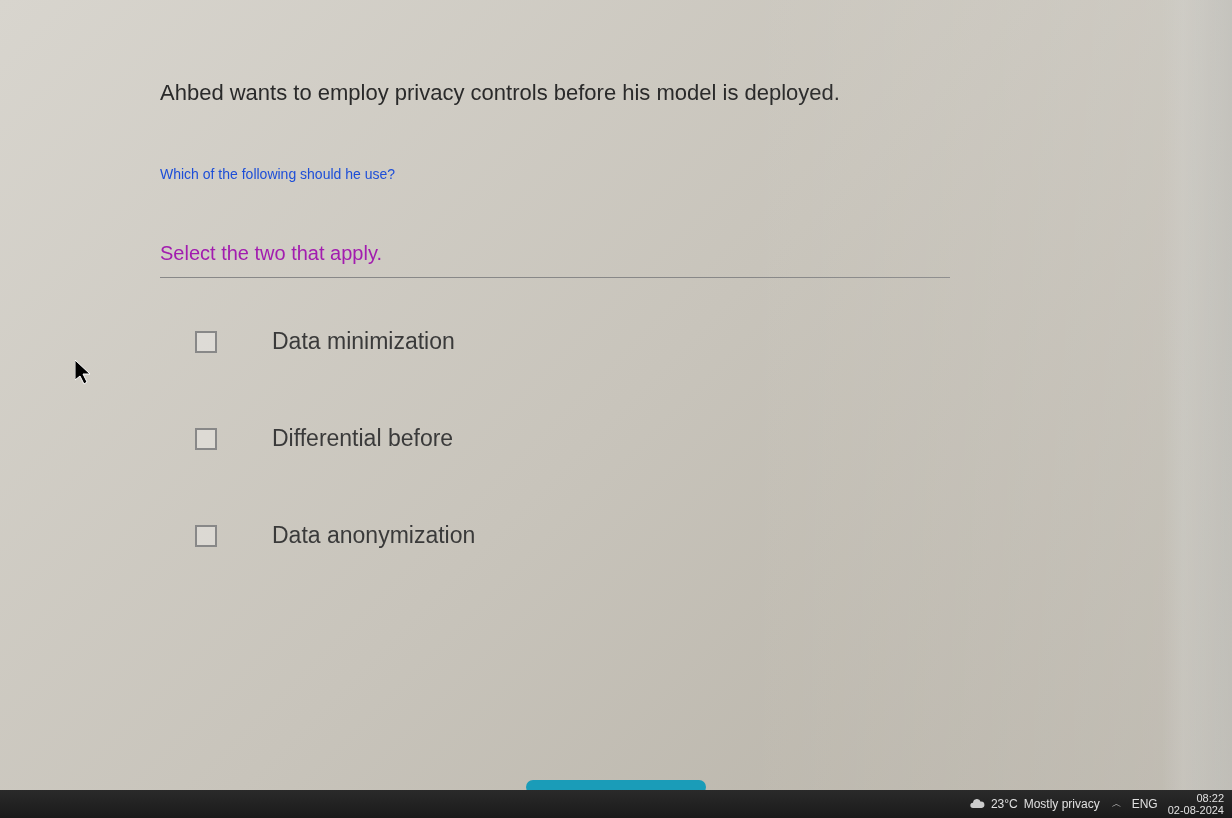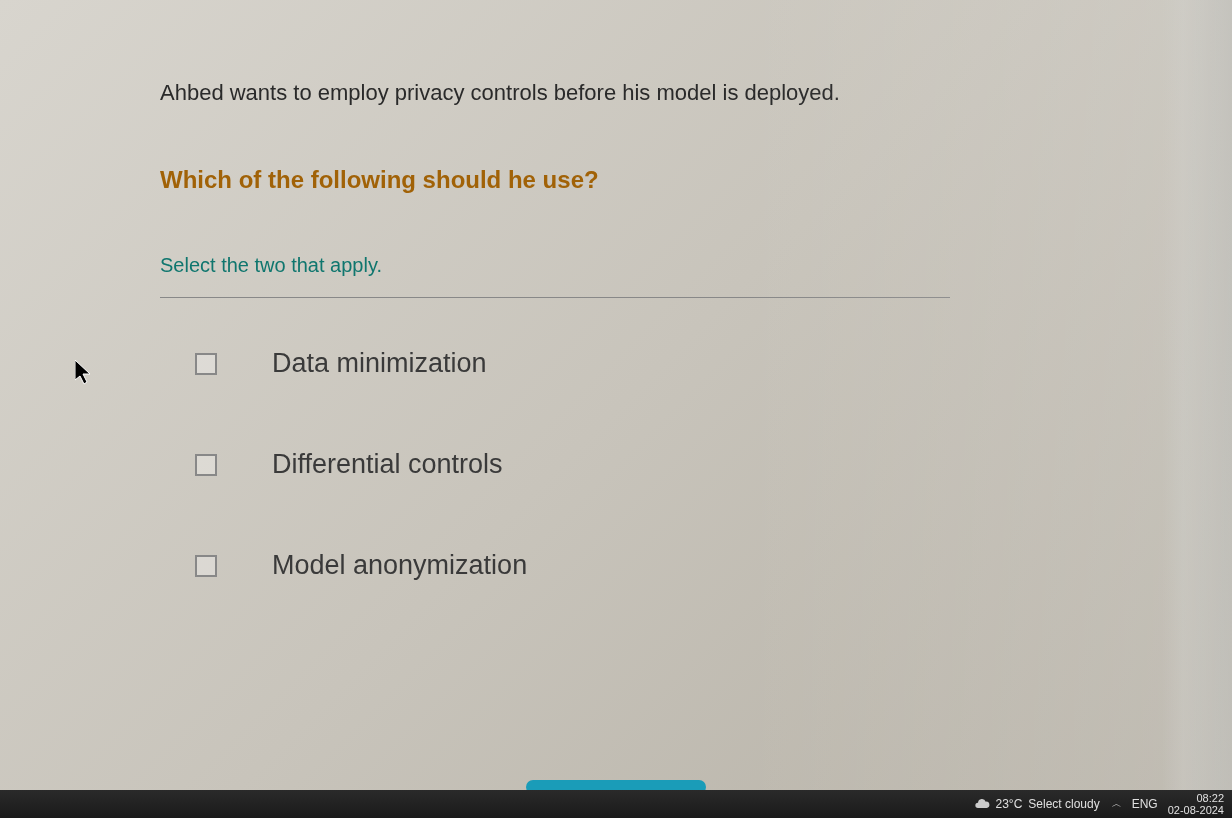--- a/index.html
+++ b/index.html
@@ -27,29 +27,29 @@
     .content {
       padding: 80px 160px 0 160px;
     }
     .question-line1 {
       font-size: 22px;
       color: #2a2a2a;
       margin-bottom: 60px;
       font-weight: 400;
     }
     .question-line2 {
-      font-size: 24px;
-      color: #a16207;
+      font-size: 14px;
+      color: #1d4ed8;
       margin-bottom: 60px;
-      font-weight: 700;
+      font-weight: 400;
     }
     .instruction {
       font-size: 20px;
-      color: #0f766e;
-      margin-bottom: 20px;
+      color: #a21caf;
+      margin-bottom: 12px;
       font-weight: 400;
     }
     .divider {
       border: none;
       border-top: 1px solid #888;
       margin-bottom: 50px;
       width: 790px;
     }
     .options {
       padding-left: 35px;
@@ -61,21 +61,21 @@
     }
     .checkbox {
       width: 22px;
       height: 22px;
       border: 2px solid #888;
       background: rgba(255,255,255,0.3);
       cursor: pointer;
       flex-shrink: 0;
     }
     .option-label {
-      font-size: 27px;
+      font-size: 23px;
       color: #3a3a3a;
       margin-left: 55px;
       font-weight: 400;
     }
     .cursor {
       position: absolute;
       left: 75px;
       top: 360px;
       pointer-events: none;
     }
@@ -145,45 +145,45 @@
   <p class="instruction">Select the two that apply.</p>
   <hr class="divider">
 
   <div class="options">
     <div class="option-row">
       <div class="checkbox"></div>
       <span class="option-label">Data minimization</span>
     </div>
     <div class="option-row">
       <div class="checkbox"></div>
-      <span class="option-label">Differential controls</span>
+      <span class="option-label">Differential before</span>
     </div>
     <div class="option-row">
       <div class="checkbox"></div>
-      <span class="option-label">Model anonymization</span>
+      <span class="option-label">Data anonymization</span>
     </div>
   </div>
 </div>
 
 <div class="bottom-bar"></div>
 
 <svg class="cursor" width="20" height="28" viewBox="0 0 20 28">
   <path d="M0,0 L0,20 L5,16 L9,24 L12,22 L8,14 L15,14 Z" fill="#000" stroke="#fff" stroke-width="1"></path>
 </svg>
 
 <div class="right-edge"></div>
 <div class="screen-glare"></div>
 
 <div class="taskbar">
   <div class="taskbar-weather">
     <svg class="weather-icon" viewBox="0 0 24 24">
       <path fill="#ccc" d="M19 18H6a4 4 0 0 1 0-8 6 6 0 0 1 11.6-1.5A4.5 4.5 0 0 1 19 18z"></path>
     </svg>
     <span>23°C</span>
-    <span>Select cloudy</span>
+    <span>Mostly privacy</span>
   </div>
   <div class="taskbar-tray">
     <span class="chevron">︿</span>
     <span>ENG</span>
     <div class="taskbar-time">
       <div>08:22</div>
       <div>02-08-2024</div>
     </div>
   </div>
 </div>

